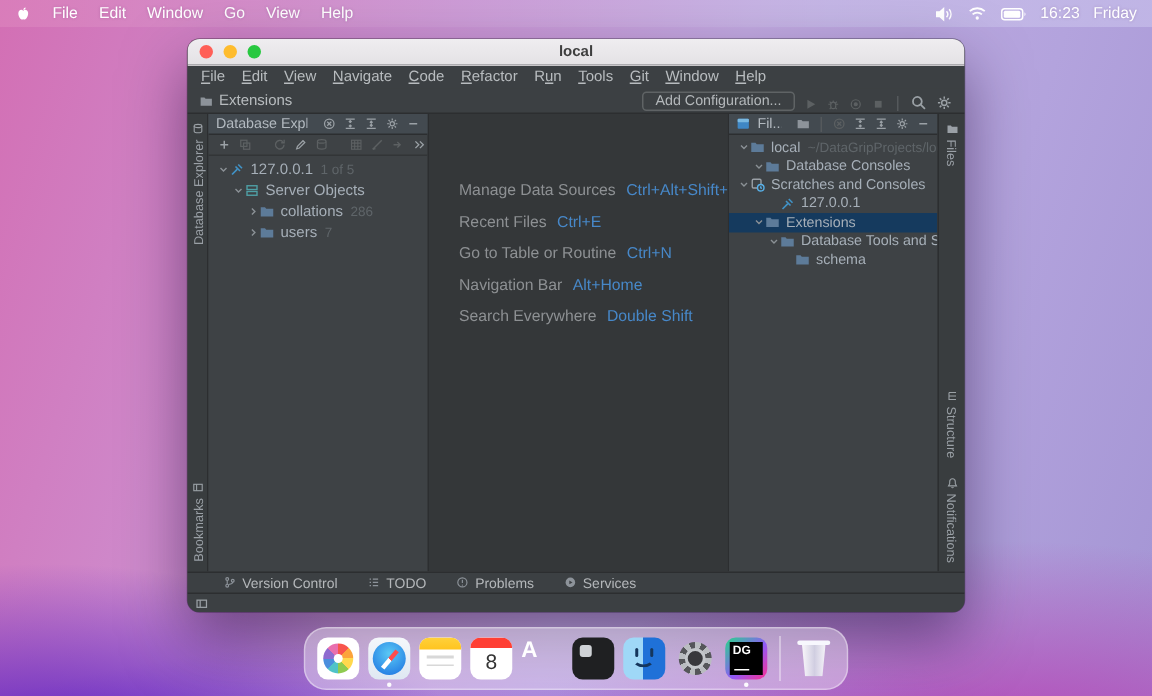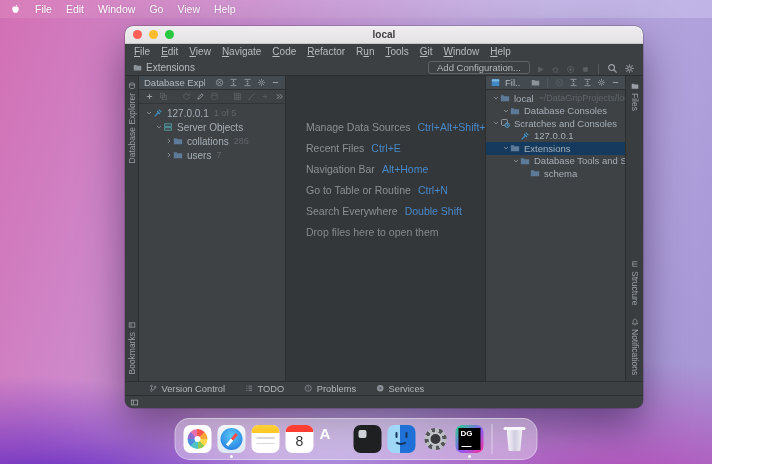--- a/index.html
+++ b/index.html
@@ -1,21 +1,21 @@
 <!DOCTYPE html>
 <html><head>
 <meta charset="utf-8">
 <style>
   * { margin:0; padding:0; box-sizing:border-box; }
   html,body { width:768px; height:464px; overflow:hidden; }
   body { font-family:"Liberation Sans", sans-serif; }
 
   
   .desktop {
-    position:relative; width:712px; height:464px; overflow:hidden;
+    position:relative; width:768px; height:464px; overflow:hidden;
     background:
       radial-gradient(75% 55% at 88% 108%, rgba(183,52,176,.85) 0%, rgba(183,52,176,0) 55%),
       radial-gradient(60% 50% at 4% 112%, #4a10c0 0%, rgba(74,16,192,0) 62%),
       radial-gradient(110% 60% at 45% 128%, #6f2bd6 0%, rgba(111,43,214,0) 62%),
       linear-gradient(108deg, #d36fb4 0%, #cd8fd0 28%, #c3abe2 55%, #b3a3dd 78%, #a495d4 100%);
   }
 
   
   .menubar {
     position:absolute; left:0; top:0; width:768px; height:18px;
@@ -185,20 +185,43 @@
         </svg>
     </span>
     <div class="mb-left" id="mb-items">
         <span class="mb-item">File</span>
         <span class="mb-item">Edit</span>
         <span class="mb-item">Window</span>
         <span class="mb-item">Go</span>
         <span class="mb-item">View</span>
         <span class="mb-item">Help</span>
       </div>
+    <div class="mb-right">
+      <span>
+        <svg width="13" height="11" viewBox="0 0 13 11" fill="none" stroke="#fff" stroke-width="1">
+            <path fill="#fff" d="M1.5 4h2L6 1.8v7.4L3.5 7h-2z"></path>
+            <path d="M8 3.5a3 3 0 0 1 0 4M9.8 2.2a5.2 5.2 0 0 1 0 6.6"></path>
+          </svg>
+      </span>
+      <span>
+        <svg width="13" height="10" viewBox="0 0 13 10" fill="none" stroke="#fff" stroke-width="1.2">
+            <path d="M1.5 3.4a7.5 7.5 0 0 1 10 0M3.4 5.6a4.6 4.6 0 0 1 6.2 0"></path>
+            <circle cx="6.5" cy="8" r="1.1" fill="#fff" stroke="none"></circle>
+          </svg>
+      </span>
+      <span>
+        <svg width="18" height="9" viewBox="0 0 18 9" fill="none">
+            <rect x=".8" y=".8" width="14" height="7.4" rx="2" stroke="#fff" stroke-width="1"></rect>
+            <rect x="2.2" y="2.2" width="11" height="4.6" rx="1" fill="#fff"></rect>
+            <path d="M16 3.2v2.6a1.6 1.6 0 0 0 0-2.6z" fill="#fff"></path>
+          </svg>
+      </span>
+      <span>16:23</span>
+      <span>Friday</span>
+    </div>
   </div>
 
   <div class="window">
     <div class="titlebar">
       <span class="tl tl-close"></span>
       <span class="tl tl-min"></span>
       <span class="tl tl-zoom"></span>
       <div class="wtitle">local</div>
     </div>
 
@@ -435,24 +458,23 @@
               </span>
               <span>users</span>
               <span class="tbadge">7</span>
             </div>
           </div>
       </div>
 
       <div class="editor" id="editor">
           <div class="sc-row"><span class="sc-label">Manage Data Sources</span><span class="sc-keys">Ctrl+Alt+Shift+S</span></div>
           <div class="sc-row"><span class="sc-label">Recent Files</span><span class="sc-keys">Ctrl+E</span></div>
+          <div class="sc-row"><span class="sc-label">Go to Table or Routine</span><span class="sc-keys">Ctrl+N</span></div>
           <div class="sc-row"><span class="sc-label">Navigation Bar</span><span class="sc-keys">Alt+Home</span></div>
-          <div class="sc-row"><span class="sc-label">Go to Table or Routine</span><span class="sc-keys">Ctrl+N</span></div>
           <div class="sc-row"><span class="sc-label">Search Everywhere</span><span class="sc-keys">Double Shift</span></div>
-          <div class="sc-row sc-hint">Drop files here to open them</div>
         </div>
 
       <div class="panel panel-files">
         <div class="phead">
           <span class="hicon">
               <svg viewBox="0 0 12 12">
                 <rect x="1" y="1.5" width="10" height="9" rx="1" fill="#3f87c5"></rect>
                 <rect x="1" y="1.5" width="10" height="3.2" rx="1" fill="#7ab8e0"></rect>
               </svg>
             </span>

